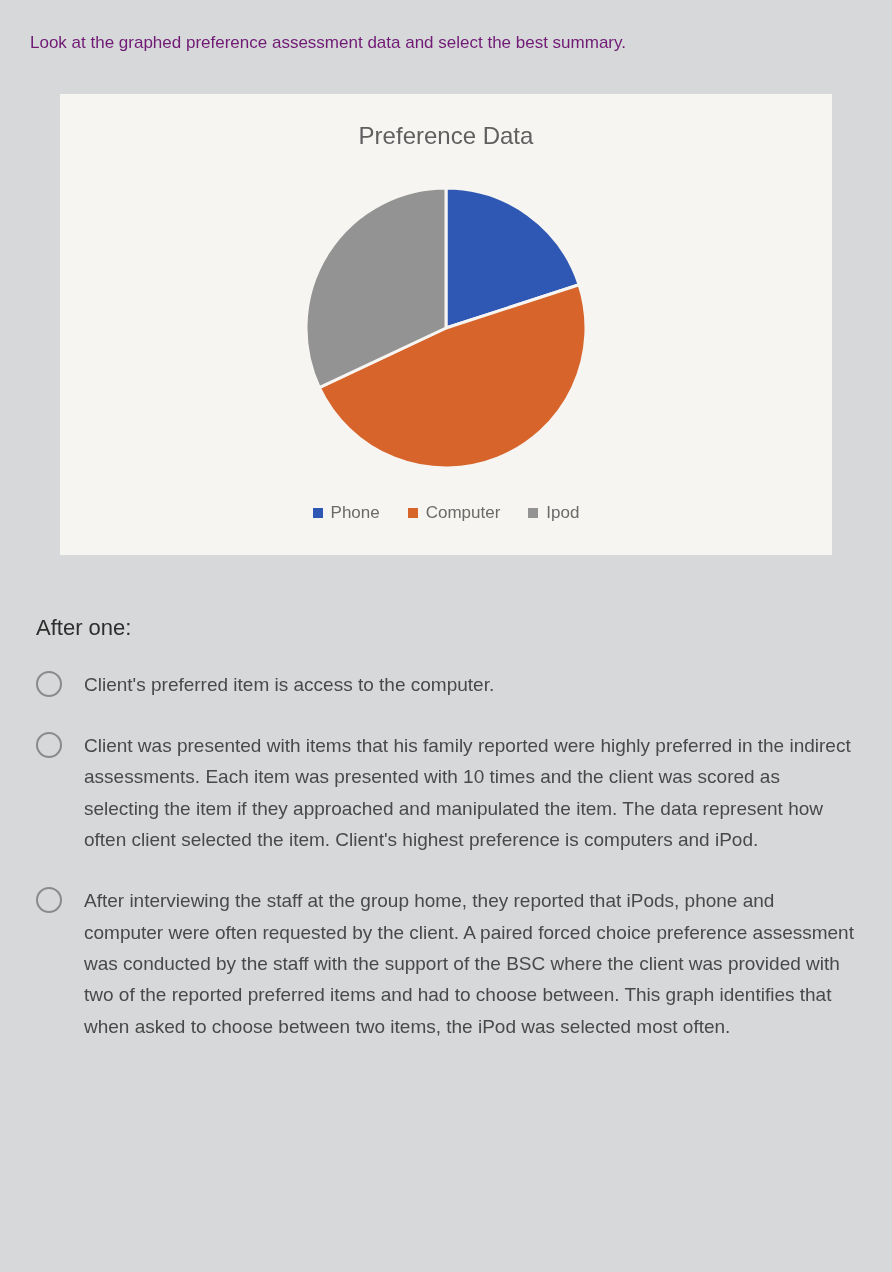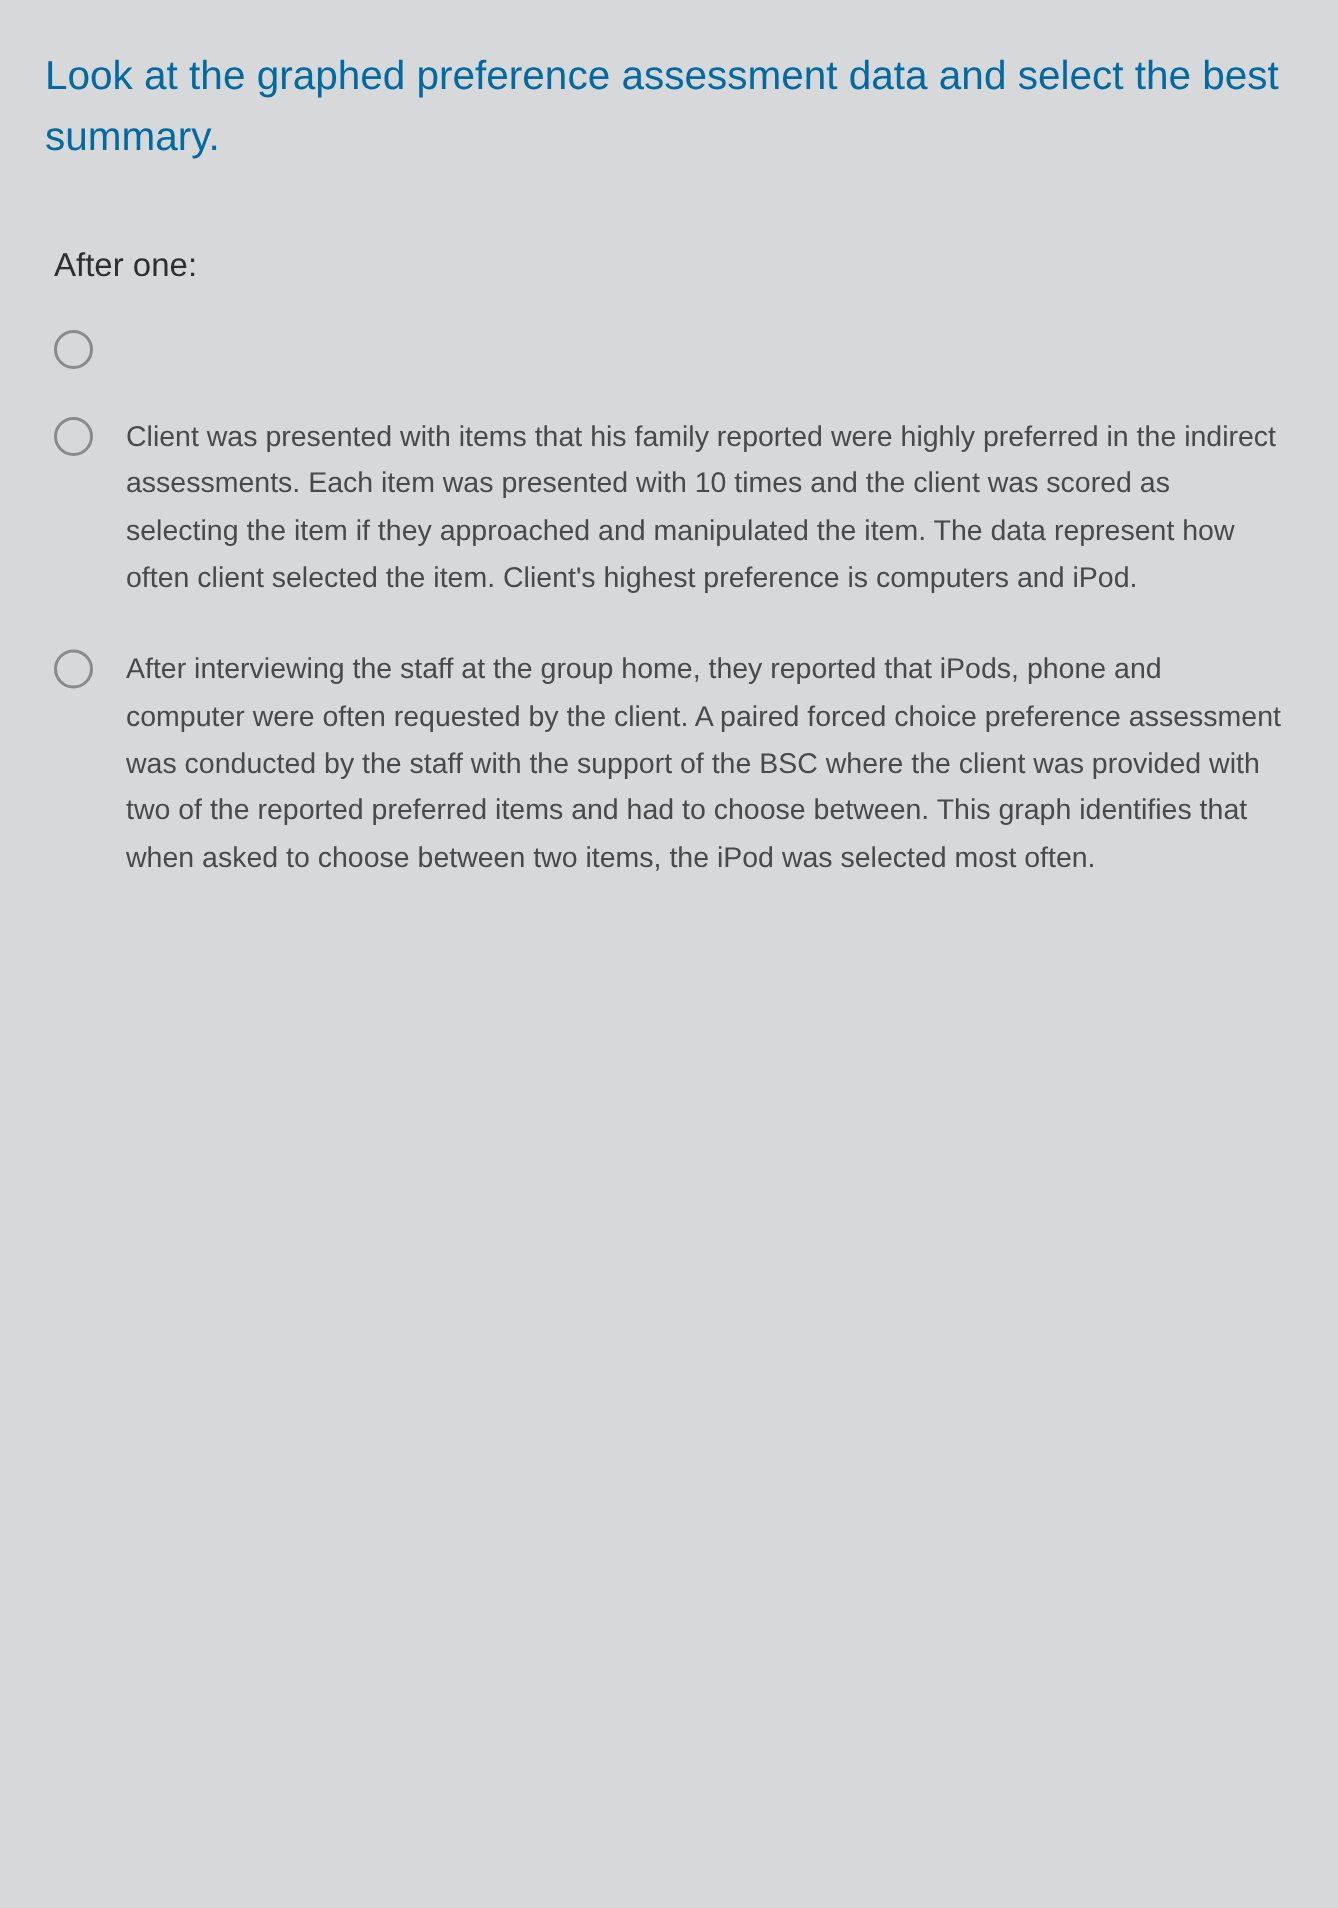--- a/index.html
+++ b/index.html
@@ -11,24 +11,24 @@
     box-sizing:border-box;
     color:#3a3a3a;
   }
   .page{
     background:#d6d8d9;
     padding:30px 30px 40px 30px;
     box-sizing:border-box;
     min-height:1272px;
   }
   .question-stem{
-    font-size:27px;
+    font-size:17px;
     line-height:1.5;
-    color:#0369a1;
-    margin-bottom:53px;
+    color:#701a75;
+    margin-bottom:38px;
   }
   .chart-card{
     background:#f7f5f2;
     margin:0 30px 60px 30px;
     padding:28px 40px 32px 40px;
     box-sizing:border-box;
   }
   .chart-title{
     text-align:center;
     font-size:24px;
@@ -75,26 +75,51 @@
     color:#494949;
   }
 </style>
 </head>
 <body>
 
 <div class="page">
 
   <div class="question-stem">Look at the graphed preference assessment data and select the best summary.</div>
 
+  <div class="chart-card">
+    <div class="chart-title">Preference Data</div>
+    <div class="pie-wrap">
+      <svg id="pie-svg" width="300" height="300" viewBox="0 0 300 300">
+          <path d="M 150 150 L 150 10 A 140 140 0 0 1 283.1479122813215 106.73762078750737 Z" fill="#2f58b4" stroke="#f7f5f2" stroke-width="3"></path>
+          <path d="M 150 150 L 283.1479122813215 106.73762078750737 A 140 140 0 0 1 23.32421265475729 209.6091008191102 Z" fill="#d7652b" stroke="#f7f5f2" stroke-width="3"></path>
+          <path d="M 150 150 L 23.32421265475729 209.6091008191102 A 140 140 0 0 1 149.99999999999997 10 Z" fill="#939393" stroke="#f7f5f2" stroke-width="3"></path>
+        </svg>
+    </div>
+    <div class="legend" id="legend">
+        <div class="legend-item">
+          <span class="legend-swatch" style="background: rgb(47, 88, 180);"></span>
+          <span>Phone</span>
+        </div>
+        <div class="legend-item">
+          <span class="legend-swatch" style="background: rgb(215, 101, 43);"></span>
+          <span>Computer</span>
+        </div>
+        <div class="legend-item">
+          <span class="legend-swatch" style="background: rgb(147, 147, 147);"></span>
+          <span>Ipod</span>
+        </div>
+      </div>
+  </div>
 
   <div class="select-label">After one:</div>
 
   <div class="options" id="options">
       <div class="option">
         <div class="radio"></div>
+        <div class="option-text">Client's preferred item is access to the computer.</div>
       </div>
       <div class="option">
         <div class="radio"></div>
         <div class="option-text">Client was presented with items that his family reported were highly preferred in the indirect assessments.  Each item was presented with 10 times and the client was scored as selecting the item if they approached and manipulated the item. The data represent how often client selected the item.  Client's highest preference is computers and iPod.</div>
       </div>
       <div class="option">
         <div class="radio"></div>
         <div class="option-text">After interviewing the staff at the group home, they reported that iPods, phone and computer were often requested by the client.  A paired forced choice preference assessment was conducted by the staff with the support of the BSC where the client was provided with two of the reported preferred items and had to choose between.  This graph identifies that when asked to choose between two items, the iPod was selected most often.</div>
       </div>
     </div>

